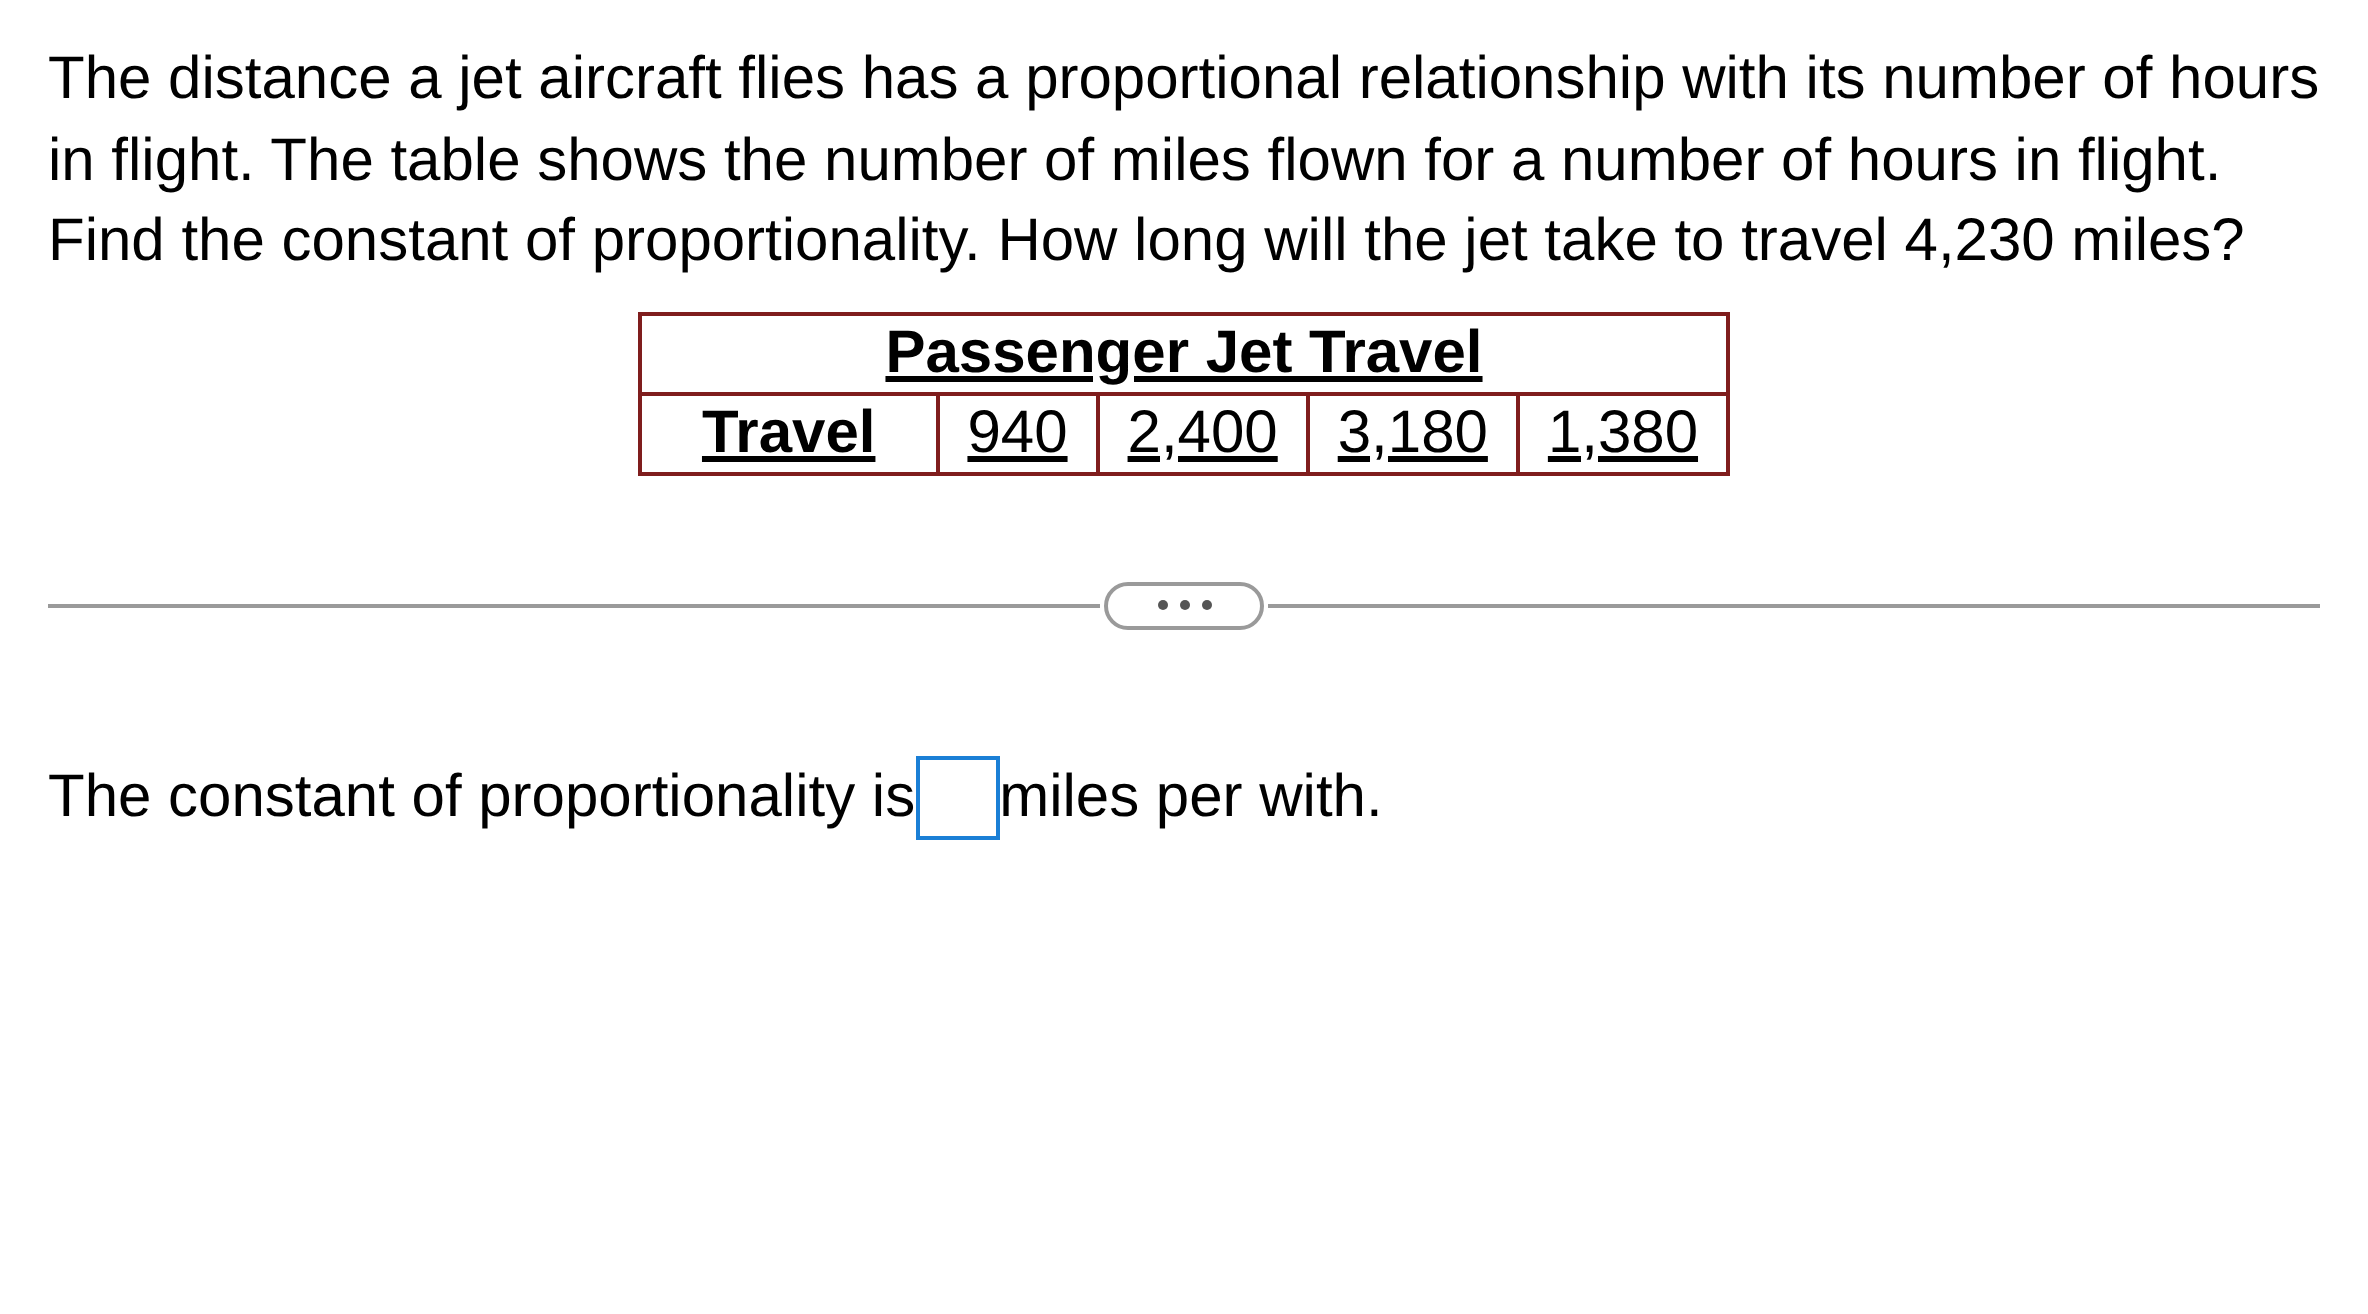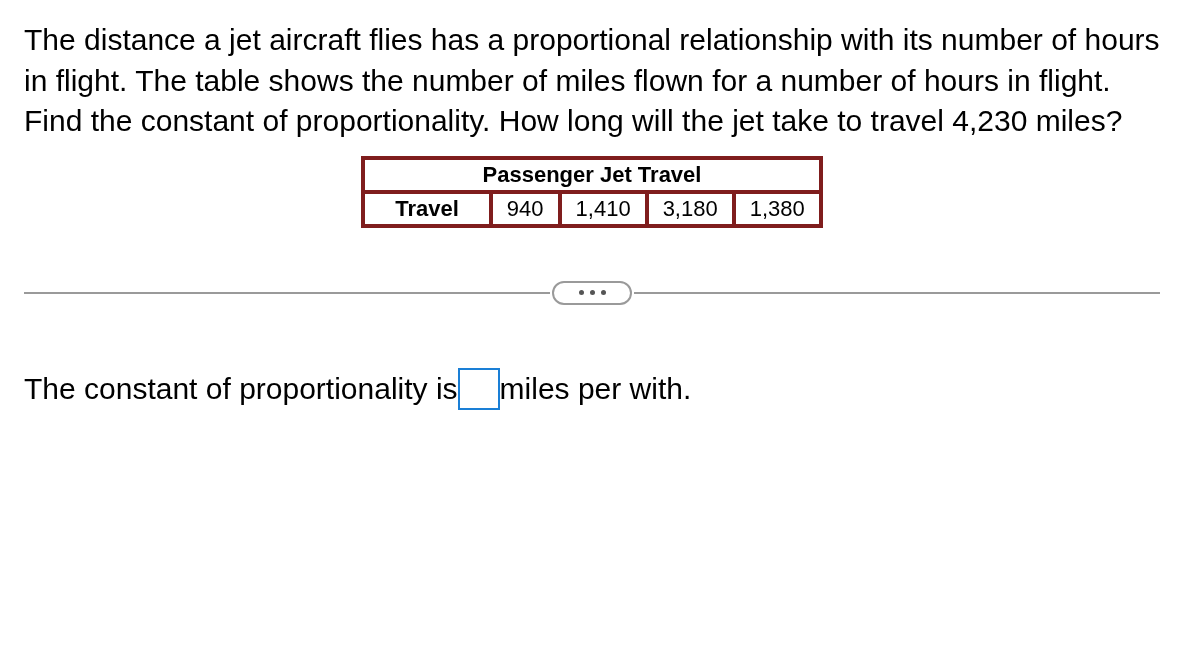--- a/index.html
+++ b/index.html
@@ -19,25 +19,26 @@
   }
   .table-wrap {
     display: flex;
     justify-content: center;
     margin-bottom: 50px;
   }
   table {
     border-collapse: collapse;
   }
   td, th {
-    border: 4px solid #7f1d1d;
+    border: 2px solid #7f1d1d;
     padding: 2px 14px;
     text-align: center;
-    font-size: 22px;
+    font-size: 30px;
     font-weight: normal;
+    text-decoration: underline;
   }
   .table-title {
     font-weight: bold;
   }
   .row-header {
     font-weight: bold;
     text-align: center;
     padding-left: 30px;
     padding-right: 30px;
   }
@@ -94,21 +95,21 @@
 
 <div class="table-wrap">
   <table>
     <tbody>
         <tr>
       <td colspan="5" class="table-title">Passenger Jet Travel</td>
     </tr>
     <tr>
       <td class="row-header">Travel</td>
       <td>940</td>
-      <td>1,410</td>
+      <td>2,400</td>
       <td>3,180</td>
       <td>1,380</td>
     </tr>
   </tbody>
     </table>
 </div>
 
 <div class="divider-wrap">
   <div class="divider-line"></div>
   <div class="pill">

